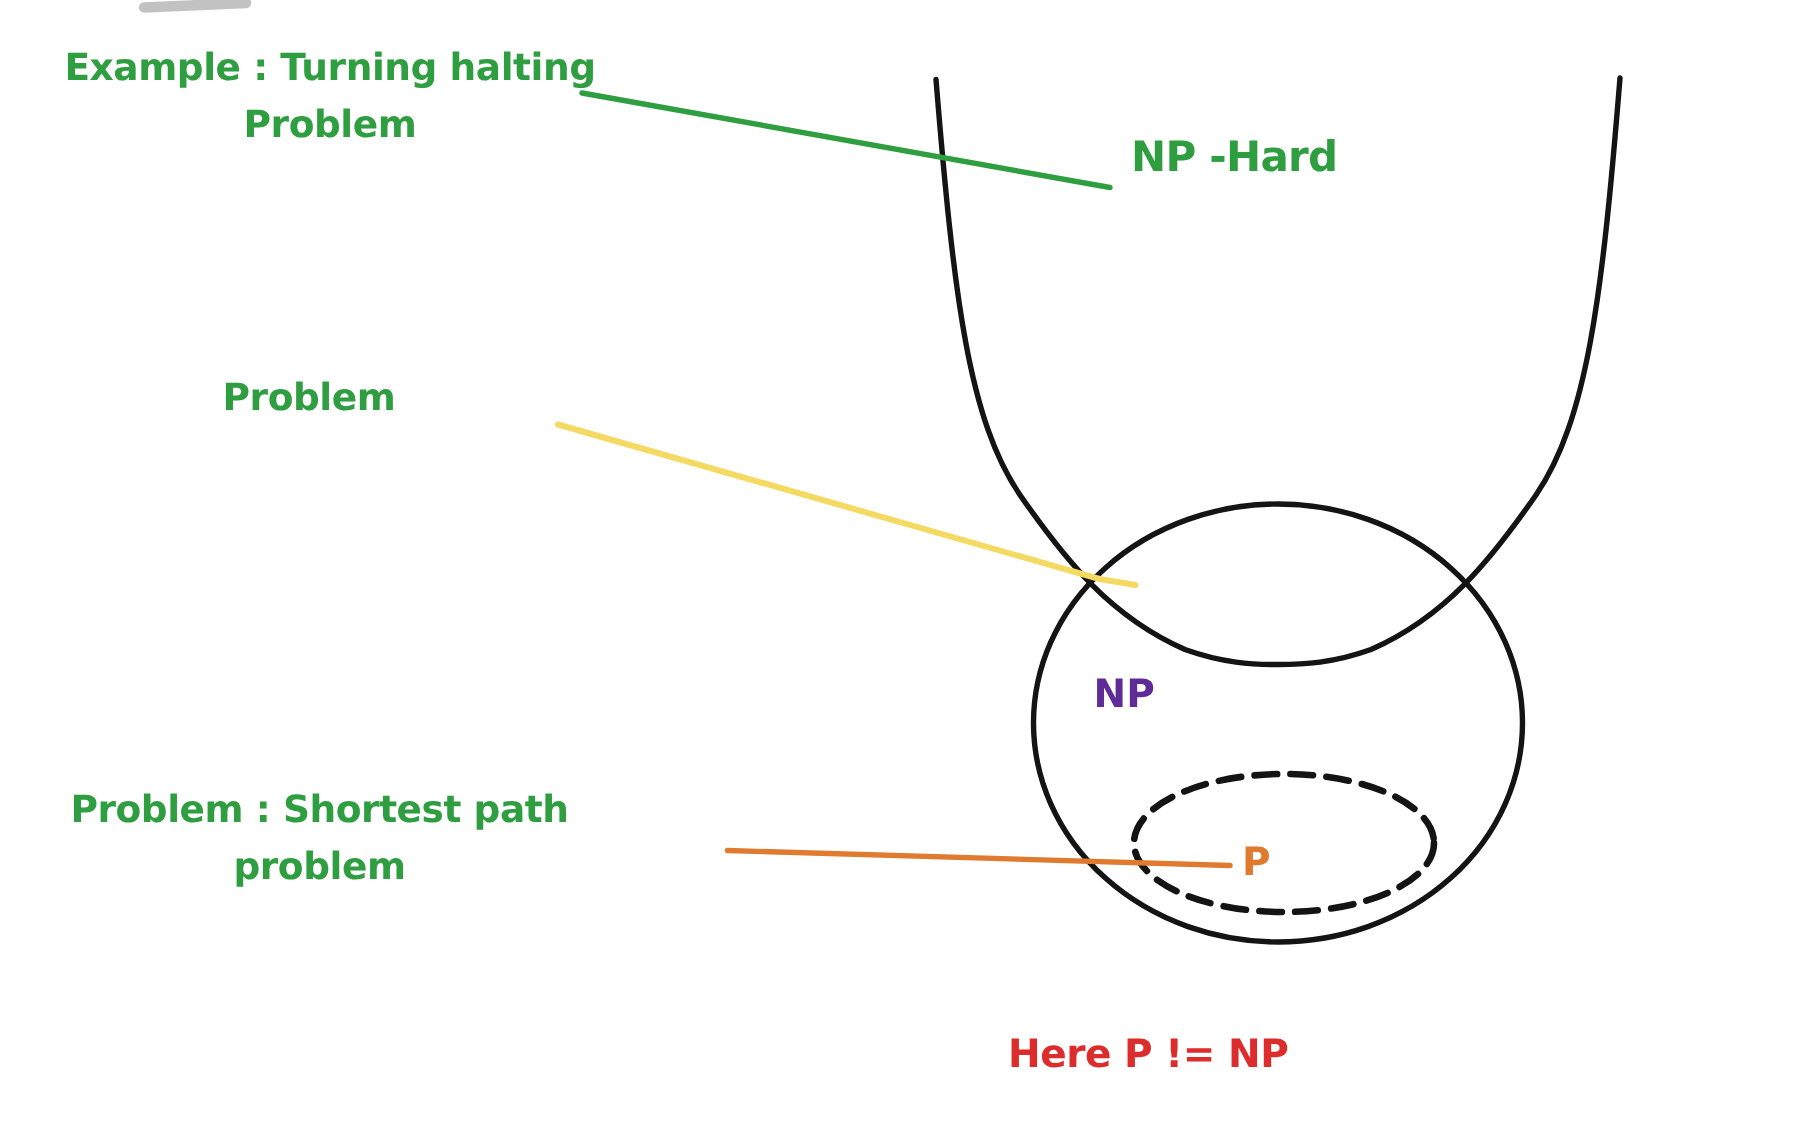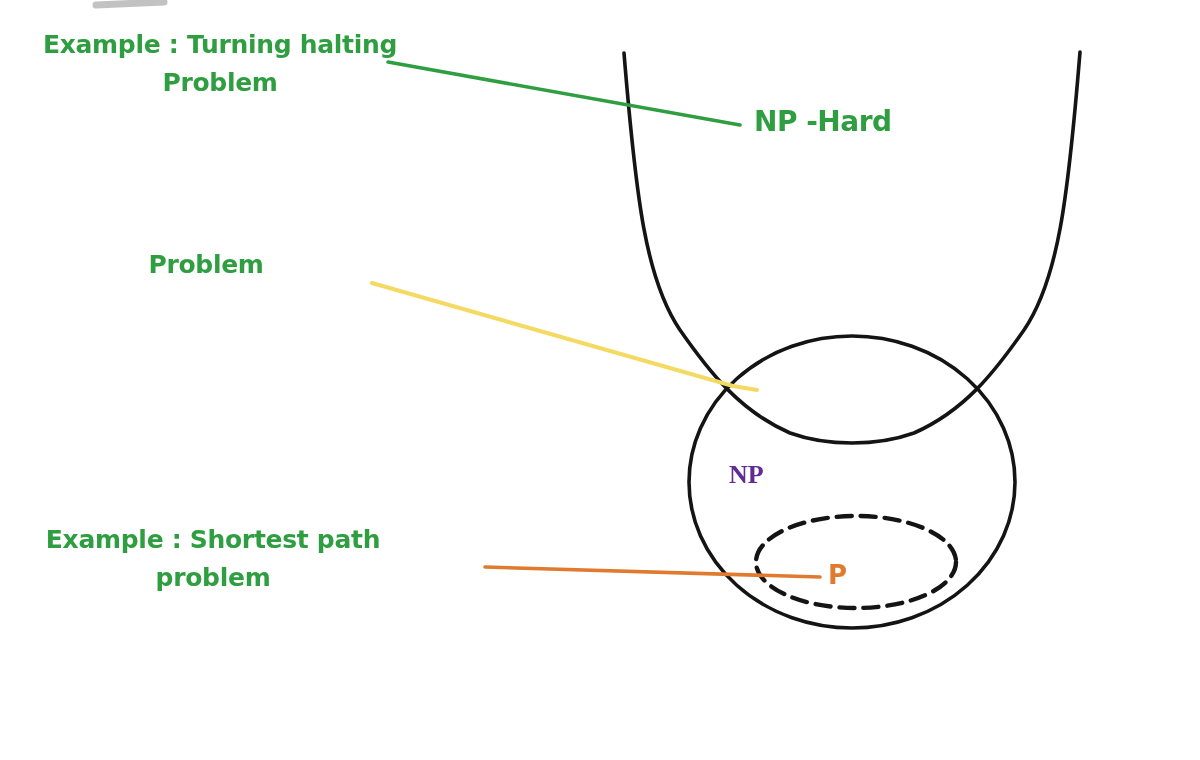--- a/index.html
+++ b/index.html
@@ -54,25 +54,26 @@
   <div class="example" style="left:40px;top:26px;width:360px;">
     <div>Example : Turning halting</div>
     <div>Problem</div>
   </div>
 
   <div class="example" style="left:26px;top:246px;width:360px;">
     <div>Problem</div>
   </div>
 
   <div class="example" style="left:33px;top:521px;width:360px;">
-    <div>Example : Shortest path</div>
+    <div>Problem : Shortest path</div>
     <div>problem</div>
   </div>
 
-  <div class="lbl np-hard" style="left:754px;top:88px;margin-top:17px;">NP -Hard</div>
+  <div class="lbl np-hard" style="left:754px;top:88px;">NP -Hard</div>
 
 
-  <div class="lbl np" style="left:729px;top:460px;font-family:Liberation Serif, serif;">NP</div>
+  <div class="lbl np" style="left:729px;top:448px;">NP</div>
 
   <div class="lbl p" style="left:828px;top:560px;">P</div>
 
+  <div class="lbl caption" style="left:672px;top:688px;">Here P != NP</div>
 
 </div>
 
 </body></html>

